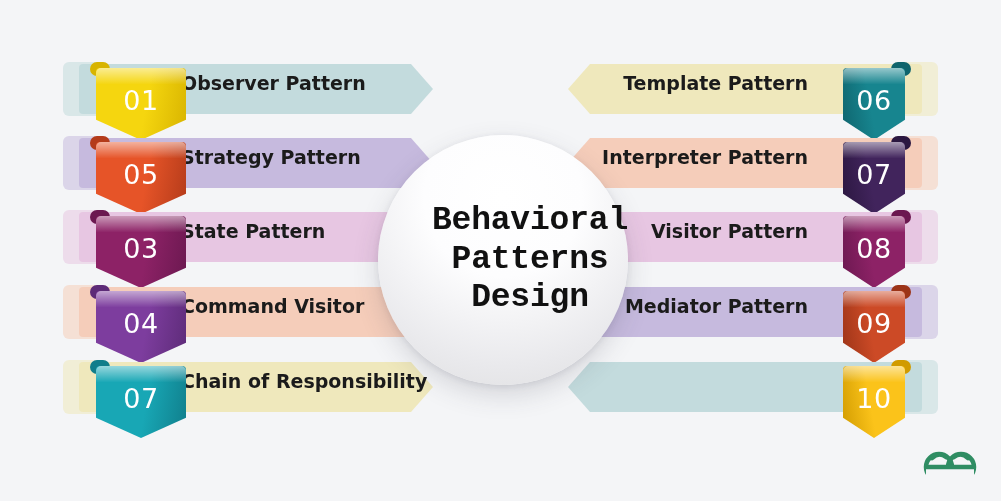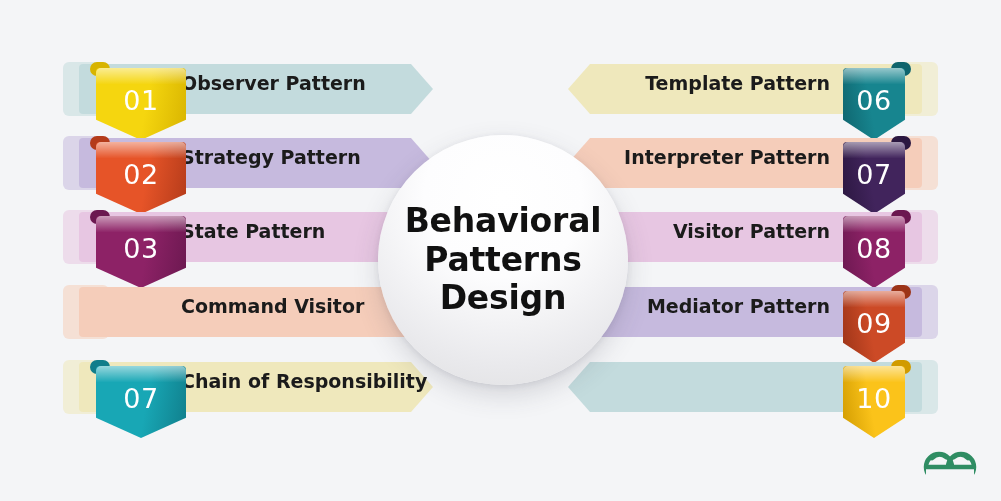--- a/index.html
+++ b/index.html
@@ -47,21 +47,21 @@
     border-radius:0 4px 4px 0;
   }
 
   
   .label{
     position:absolute;top:0;height:50px;line-height:50px;
     font-size:19px;font-weight:bold;color:#1b1b1b;
     white-space:nowrap;
   }
   .left .label{left:118px;}
-  .right .label{right:108px;}
+  .right .label{right:130px;}
 
   
   .badge{
     position:absolute;top:0;width:62px;height:82px;
   }
   .left .badge{left:33px;padding-left:28px;}
   .right .badge{right:33px;}
 
   .badge .body{
     position:absolute;left:0;right:0;top:10px;height:72px;
@@ -87,21 +87,21 @@
     font-size:27px;color:#fff;font-weight:400;
     letter-spacing:.5px;
   }
 
   
   #center{
     position:absolute;left:378px;top:135px;width:250px;height:250px;
     border-radius:50%;
     background:radial-gradient(circle at 50% 25%, #ffffff 0%, #fdfdfe 35%, #e9e9ec 75%, #dededf 100%);
     box-shadow:0 10px 26px rgba(60,60,80,.17), 0 2px 6px rgba(60,60,80,.10);
-    display:flex;align-items:center;justify-content:center;
+    display:flex;align-items:center;justify-content:flex-end;font-family:Liberation Mono, monospace;
   }
   #center .title{
     text-align:center;
     font-size:33px;line-height:1.18;
     font-weight:bold;color:#111;
     letter-spacing:-.2px;
   }
 
   
   #logo{position:absolute;right:22px;bottom:16px;width:58px;height:40px;}
@@ -128,21 +128,21 @@
   <div class="row left" style="top:132px">
     <div class="tail" style="background: rgb(198, 186, 222);"></div>
     <div class="bar">
         <div class="fill" style="background: rgb(198, 186, 222);"></div>
       </div>
     <div class="label">Strategy Pattern</div>
     <div class="badge">
       <div class="nub" style="background: rgb(180, 59, 26);"></div>
       <div class="body" style="background: linear-gradient(100deg, rgb(230, 84, 40) 0%, rgb(230, 84, 40) 55%, rgb(180, 59, 26) 100%);"></div>
       <div class="curl" style="background: linear-gradient(rgba(255, 255, 255, 0.55), rgba(255, 255, 255, 0.02));"></div>
-      <div class="num">02</div>
+      <div class="num">05</div>
     </div>
   </div>
 
   <div class="row left" style="top:206px">
     <div class="tail" style="background: rgb(231, 198, 226);"></div>
     <div class="bar">
         <div class="fill" style="background: rgb(231, 198, 226);"></div>
       </div>
     <div class="label">State Pattern</div>
     <div class="badge">
@@ -152,20 +152,26 @@
       <div class="num">03</div>
     </div>
   </div>
 
   <div class="row left" style="top:281px">
     <div class="tail" style="background: rgb(245, 205, 186);"></div>
     <div class="bar">
         <div class="fill" style="background: rgb(245, 205, 186);"></div>
       </div>
     <div class="label">Command Visitor</div>
+    <div class="badge">
+      <div class="nub" style="background: rgb(93, 43, 120);"></div>
+      <div class="body" style="background: linear-gradient(100deg, rgb(125, 61, 158) 0%, rgb(125, 61, 158) 55%, rgb(93, 43, 120) 100%);"></div>
+      <div class="curl" style="background: linear-gradient(rgba(255, 255, 255, 0.55), rgba(255, 255, 255, 0.02));"></div>
+      <div class="num">04</div>
+    </div>
   </div>
 
   <div class="row left" style="top:356px">
     <div class="tail" style="background: rgb(239, 232, 188);"></div>
     <div class="bar">
         <div class="fill" style="background: rgb(239, 232, 188);"></div>
       </div>
     <div class="label">Chain of Responsibility</div>
     <div class="badge">
       <div class="nub" style="background: rgb(16, 126, 139);"></div>

